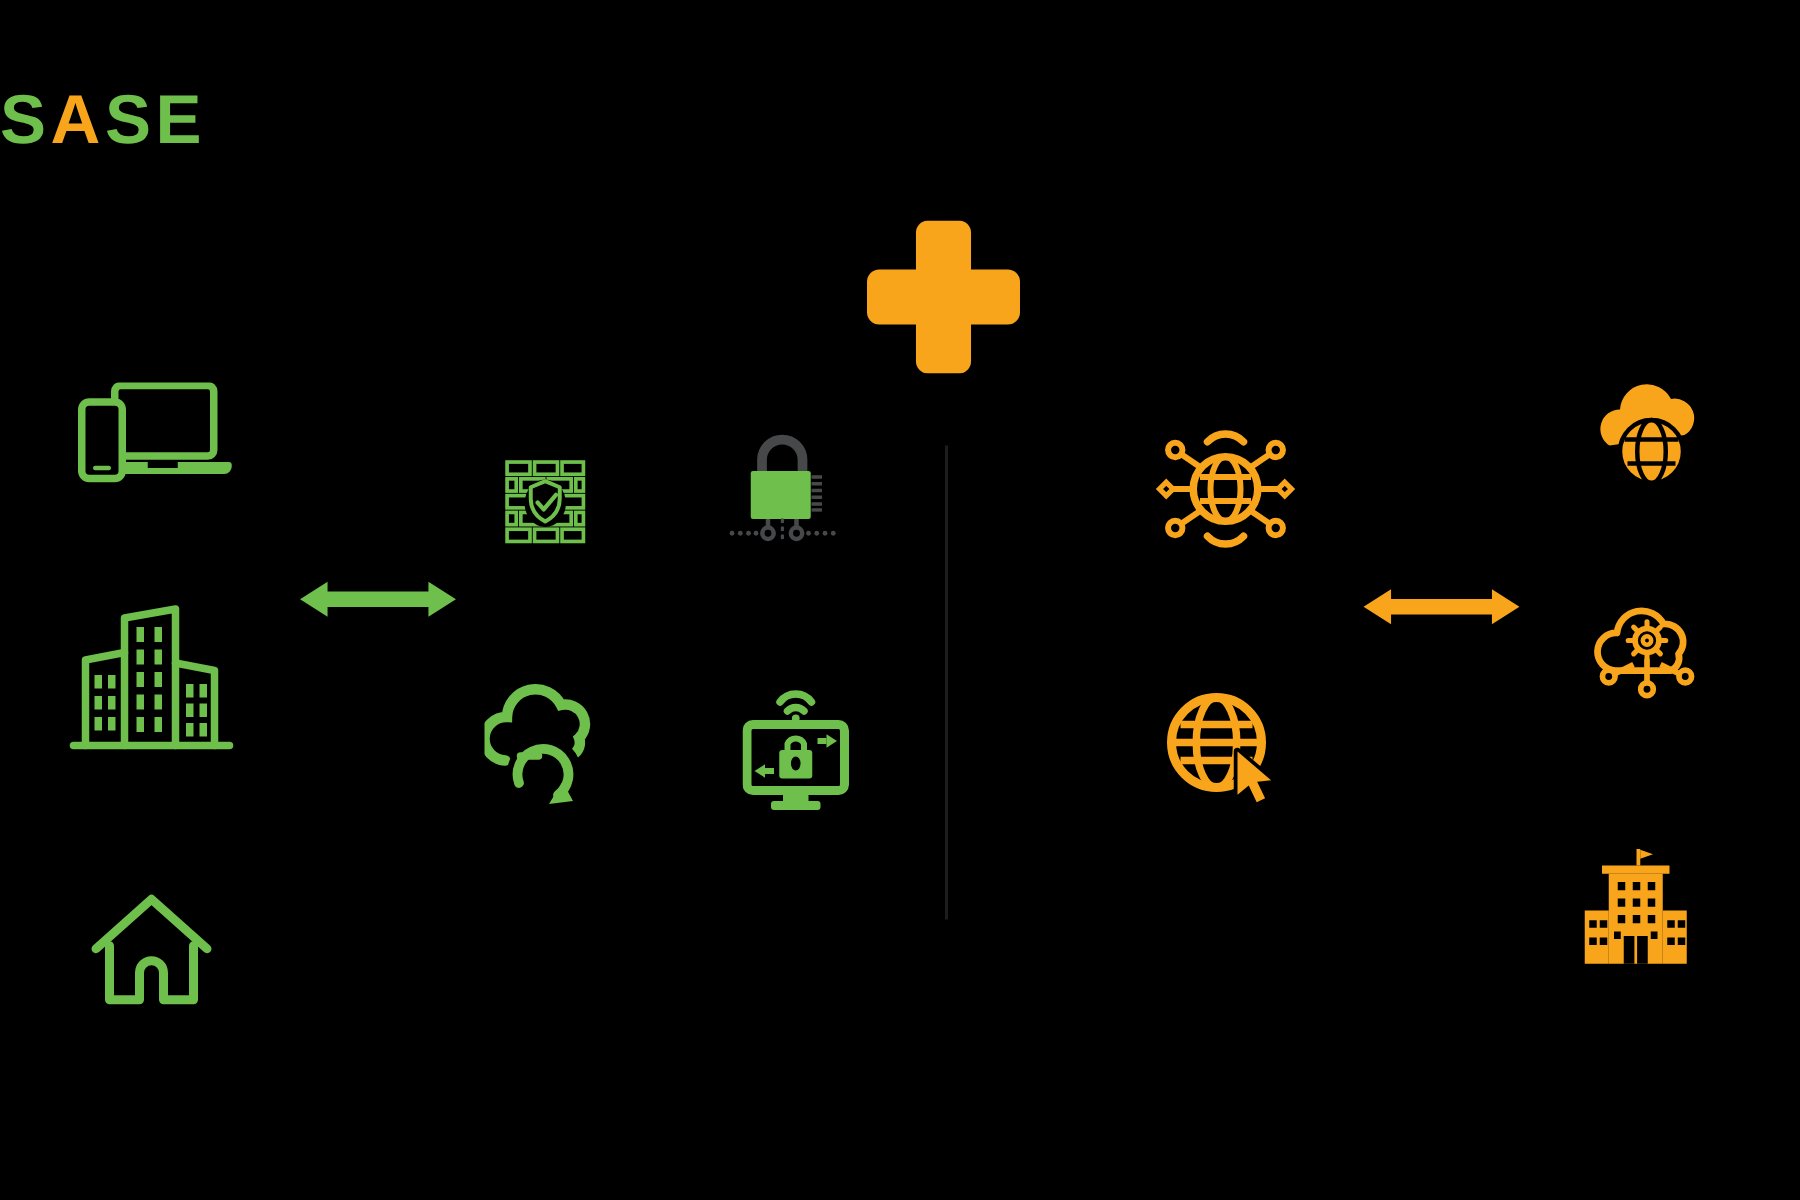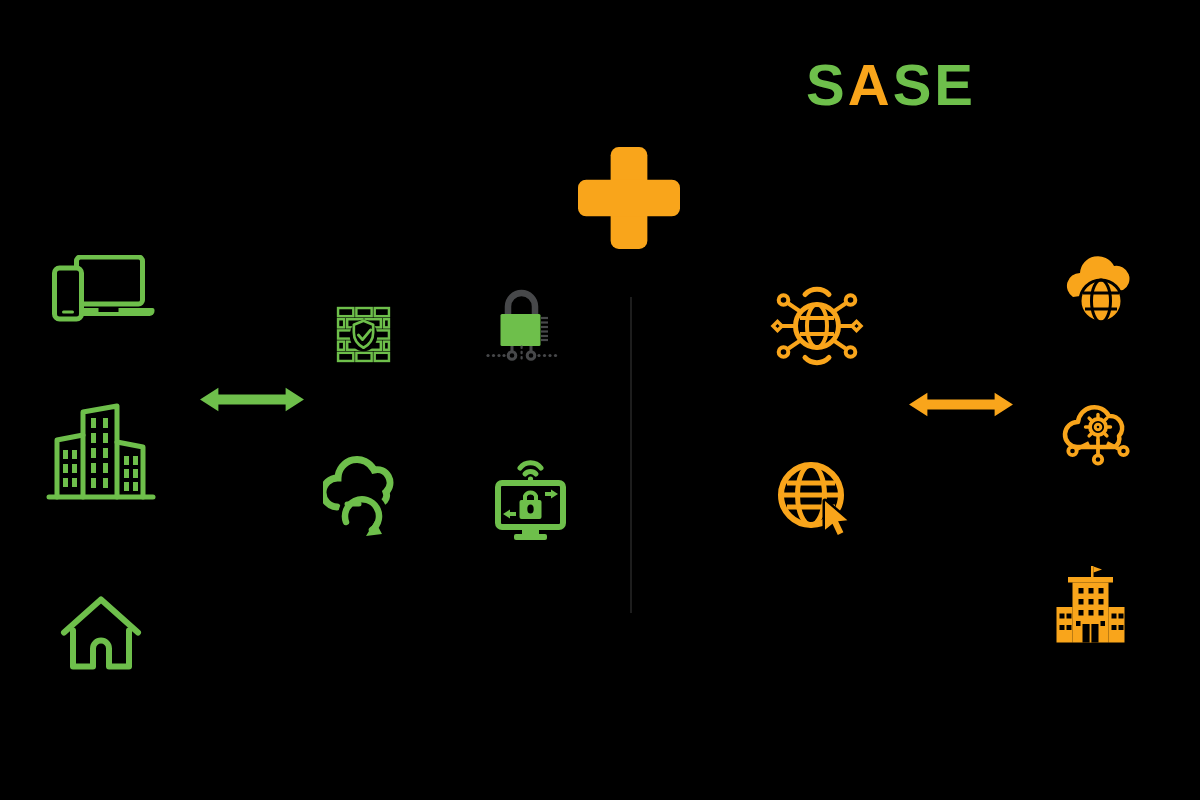--- a/index.html
+++ b/index.html
@@ -1,22 +1,22 @@
 <!DOCTYPE html>
 <html><head>
 <meta charset="utf-8">
 <style>
   html,body{margin:0;padding:0;}
   body{width:1200px;height:800px;overflow:hidden;background:#000;
        font-family:"Liberation Sans", sans-serif;}
   .canvas{position:relative;width:1200px;height:800px;}
   .abs{position:absolute;}
   .icon svg{display:block;width:100%;height:100%;}
-  .title{left:0;top:56px;width:976px;text-align:right;
-         font-size:58px;font-weight:bold;letter-spacing:3px;line-height:1;}
+  .title{left:0;top:56px;width:976px;text-align:left;
+         font-size:46px;font-weight:bold;letter-spacing:3px;line-height:1;}
   .divider{width:2px;}
 </style>
 </head>
 <body style="background-color: rgb(0, 0, 0);">
 
 <div class="canvas">
 
   <div class="abs title">
     <span style="color: rgb(110, 191, 75);">S</span><span style="color: rgb(249, 165, 27);">A</span><span style="color: rgb(110, 191, 75);">S</span><span style="color: rgb(110, 191, 75);">E</span>
   </div>

